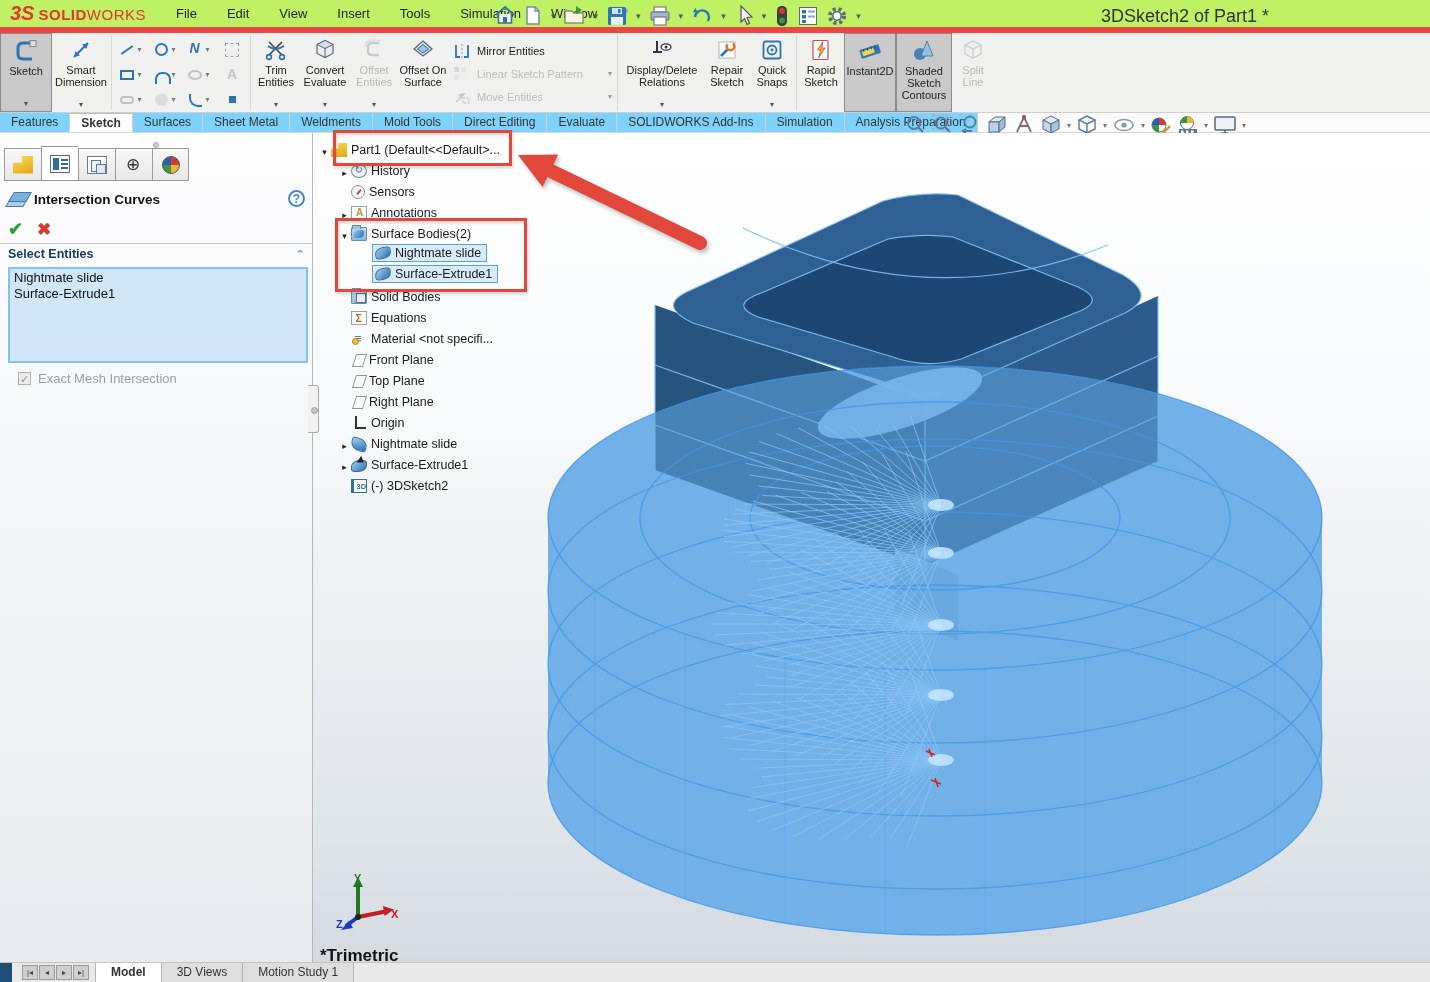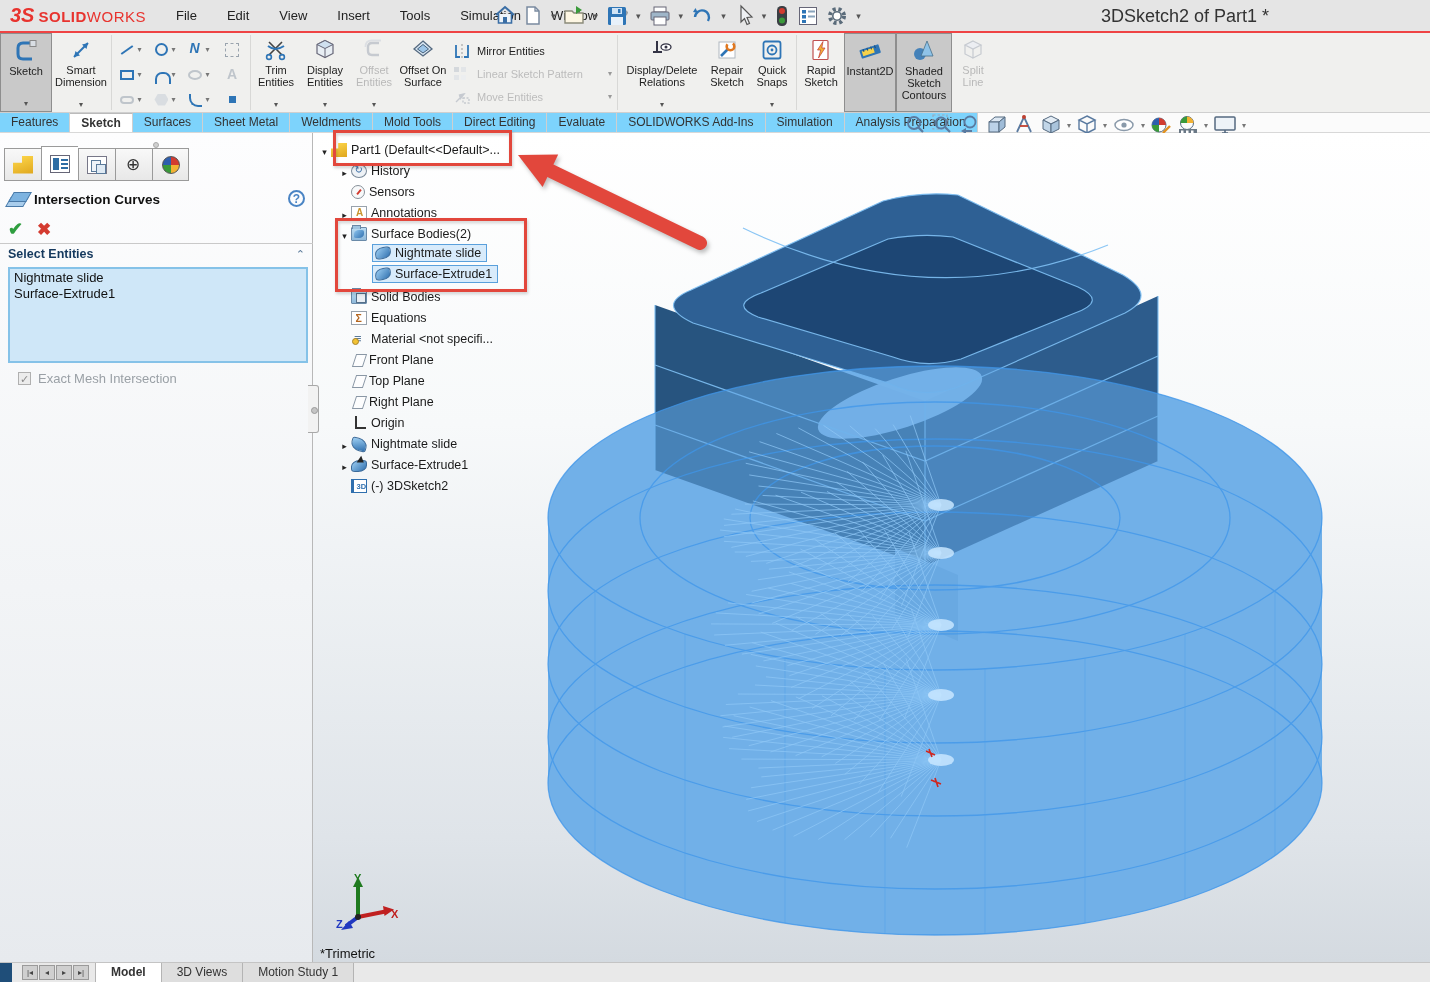--- a/index.html
+++ b/index.html
@@ -1,19 +1,19 @@
 <!DOCTYPE html>
 <html><head>
 <meta charset="utf-8">
 <style>
 *{box-sizing:border-box;margin:0;padding:0}
 html,body{width:1430px;height:982px;overflow:hidden;font-family:"Liberation Sans",sans-serif;background:#fff;position:relative}
 .abs{position:absolute}
 
-.menubar{position:absolute;left:0;top:0;width:1430px;height:33px;background:#e5e5e5;display:flex;align-items:center;border-bottom:2px solid #ef4444}
+.menubar{position:absolute;left:0;top:0;width:1430px;height:33px;background:#bef264;display:flex;align-items:center;border-bottom:6px solid #ef4444}
 .brand{display:flex;align-items:baseline;margin-left:10px;margin-right:28px;color:#e8332e;white-space:nowrap}
 .brand .mark{font-weight:bold;font-style:italic;font-size:20px;margin-right:4px}
 .brand .bold{font-weight:bold;font-size:15px;letter-spacing:.5px}
 .brand .light{font-weight:normal;font-size:15px;letter-spacing:.5px}
 .menus{display:flex;gap:26px;font-size:13px;color:#222}
 .menus span{cursor:default;padding:2px 2px}
 .pinicon{width:14px;height:14px;margin-left:16px;position:relative;transform:rotate(40deg)}
 .pinicon::before{content:"";position:absolute;left:4px;top:0;width:6px;height:8px;background:#9aa0a6;border-radius:2px}
 .pinicon::after{content:"";position:absolute;left:6.2px;top:8px;width:1.6px;height:6px;background:#9aa0a6}
 .qat{position:absolute;left:492px;top:3px;display:flex;align-items:center;gap:3px}
@@ -87,21 +87,21 @@
 .sectionhdr .t{font-weight:bold;font-size:12.5px;color:#15395e}
 .sectionhdr .chev{margin-left:auto;color:#5a7a9a;font-size:11px}
 .selbox{position:absolute;left:8px;top:134px;width:300px;height:96px;background:#cfe7f8;border:2px solid #85c2e8;padding:1px 4px;font-size:13px;color:#111;line-height:16px}
 .chkrow{position:absolute;left:18px;top:238px;display:flex;align-items:center;gap:7px}
 .chkbox{width:13px;height:13px;border:1px solid #b0b0b0;background:#ececec;color:#8a8a8a;font-size:11px;line-height:12px;text-align:center}
 .chklbl{font-size:13px;color:#9aa0a6}
 .splitter{position:absolute;left:308px;top:385px;width:11px;height:48px;background:#f2f2f2;border:1px solid #a8a8a8;border-left:none;border-radius:0 3px 3px 0}
 .splitter::after{content:"";position:absolute;left:3px;top:21px;width:5px;height:5px;border-radius:50%;background:#c4c4c4;border:1px solid #9a9a9a}
 
 .viewport{position:absolute;left:313px;top:133px;width:1117px;height:829px;background:linear-gradient(180deg,#ffffff 0%,#f7f9fa 35%,#dfe4e9 85%,#d4dae0 100%)}
-.orientlbl{position:absolute;left:320px;top:946px;font-size:13px;font-weight:normal;color:#111}
+.orientlbl{position:absolute;left:320px;top:946px;font-size:17px;font-weight:bold;color:#111}
 
 .ftree{position:absolute;left:316px;top:136px;width:240px;font-size:12.5px;color:#1a1a1a}
 .trow{display:flex;align-items:flex-end;height:21px;white-space:nowrap}
 .texp{width:13px;font-size:9px;color:#222;text-align:center;flex:none}
 .texp.r::before{content:"▸"}
 .texp.d::before{content:"▾"}
 .ti{width:16px;height:14px;margin-right:4px;position:relative;flex:none;display:inline-block}
 .ti-part{background:linear-gradient(160deg,#ffd94d,#dfa71e);clip-path:polygon(0 40%,45% 40%,45% 0,100% 0,100% 100%,0 100%)}
 .ti-history{border-radius:50%;background:#eef2f6;border:1px solid #7a8a9a}
 .ti-history::after{content:"↻";position:absolute;left:2.5px;top:-1px;font-size:10px;color:#3a6ea5}
@@ -323,21 +323,21 @@
     <span class="rcaret">▾</span>
   </div>
   <div class="rb" style="width:50px">
     <span class="ric">
         <svg width="24" height="24">
           <path d="M12 2.5 L20 6.5 L20 15.5 L12 19.5 L4 15.5 L4 6.5 Z" fill="#e8eef4" stroke="#667" stroke-width="1.2"></path>
           <path d="M12 2.5 L20 6.5 L12 10.5 L4 6.5 Z" fill="#cfe0ef" stroke="#667" stroke-width="1"></path>
           <path d="M12 10.5 V19.5" stroke="#667"></path>
         </svg>
       </span>
-    <span>Display Entities</span>
+    <span>Convert Evaluate</span>
     <span class="rcaret">▾</span>
   </div>
   <div class="rb disabled" style="width:48px">
     <span class="ric">
         <svg width="24" height="24">
           <path d="M17 5 H10 Q6 5 6 9 v4 q0 4 4 4 h7" fill="none" stroke="#c6cad0" stroke-width="2.4"></path>
           <path d="M19 2.5 H10 Q3.5 2.5 3.5 9" fill="none" stroke="#dcdfe3" stroke-width="1.8"></path>
         </svg>
       </span>
     <span>Offset Entities</span>

